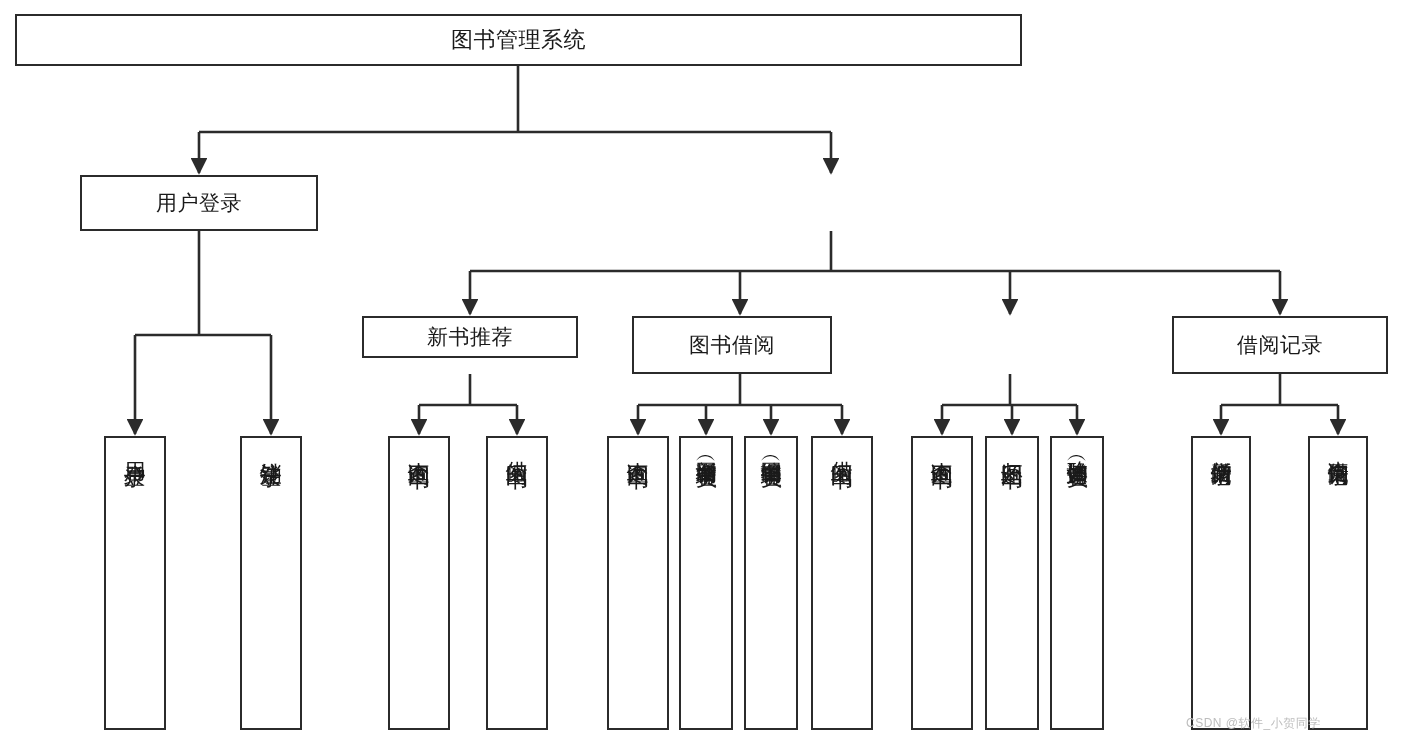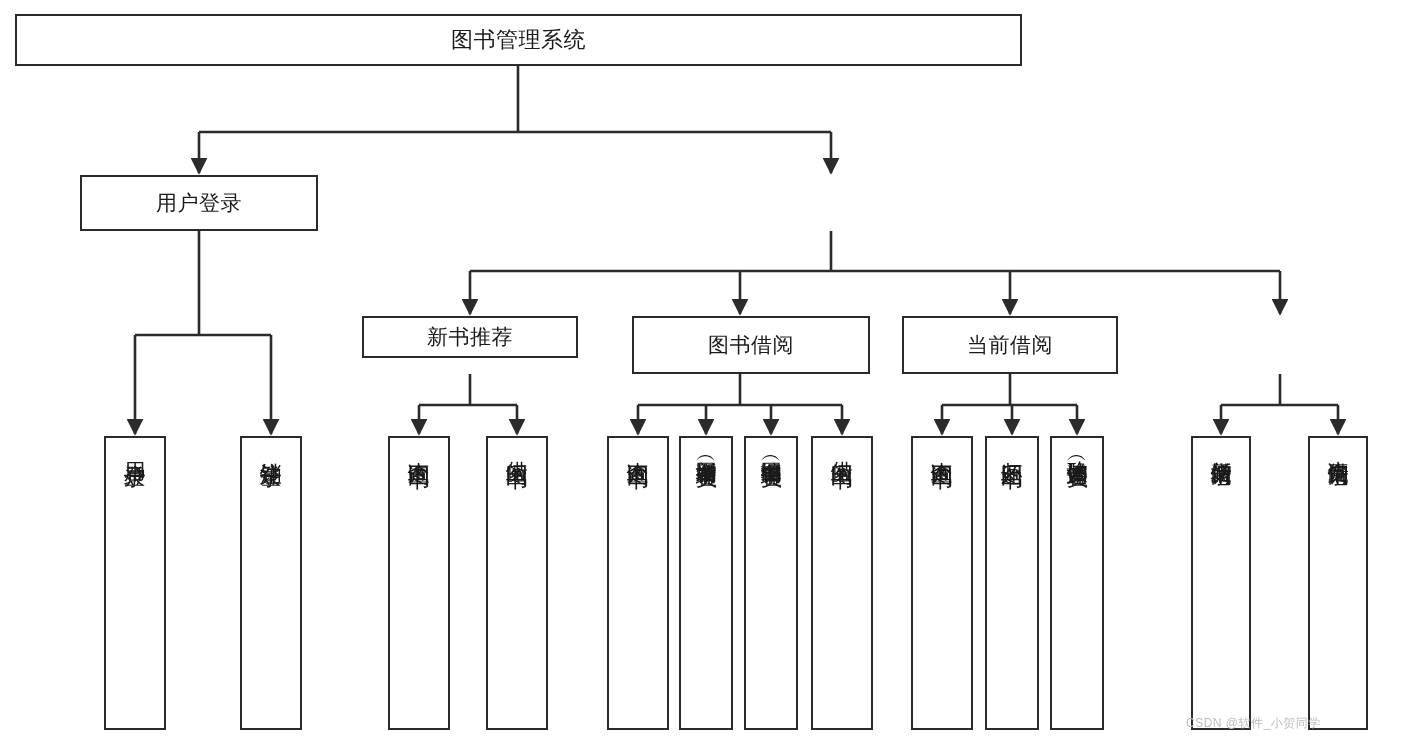--- a/index.html
+++ b/index.html
@@ -128,25 +128,25 @@
     <span class="node-label">图书管理系统</span>
   </div>
 
   <div class="node horiz" style="left: 80px; top: 175px; width: 238px; height: 56px;">
     <span class="node-label">用户登录</span>
   </div>
 
   <div class="node horiz" style="left: 362px; top: 316px; width: 216px; height: 42px;">
     <span class="node-label">新书推荐</span>
   </div>
-  <div class="node horiz" style="left: 632px; top: 316px; width: 238px; height: 58px;">
+  <div class="node horiz" style="left: 632px; top: 316px; width: 200px; height: 58px;">
     <span class="node-label">图书借阅</span>
   </div>
-  <div class="node horiz" style="left: 902px; top: 316px; width: 216px; height: 58px;">
-    <span class="node-label">当前借阅</span>
+  <div class="node horiz" style="left: 1172px; top: 316px; width: 216px; height: 58px;">
+    <span class="node-label">借阅记录</span>
   </div>
 
   <div class="node vert" style="left: 104px; top: 436px; width: 62px; height: 294px;">
     <span class="node-label">用户登录</span>
   </div>
   <div class="node vert" style="left: 240px; top: 436px; width: 62px; height: 294px;">
     <span class="node-label">注销登录</span>
   </div>
   <div class="node vert" style="left: 388px; top: 436px; width: 62px; height: 294px;">
     <span class="node-label">查询图书</span>

